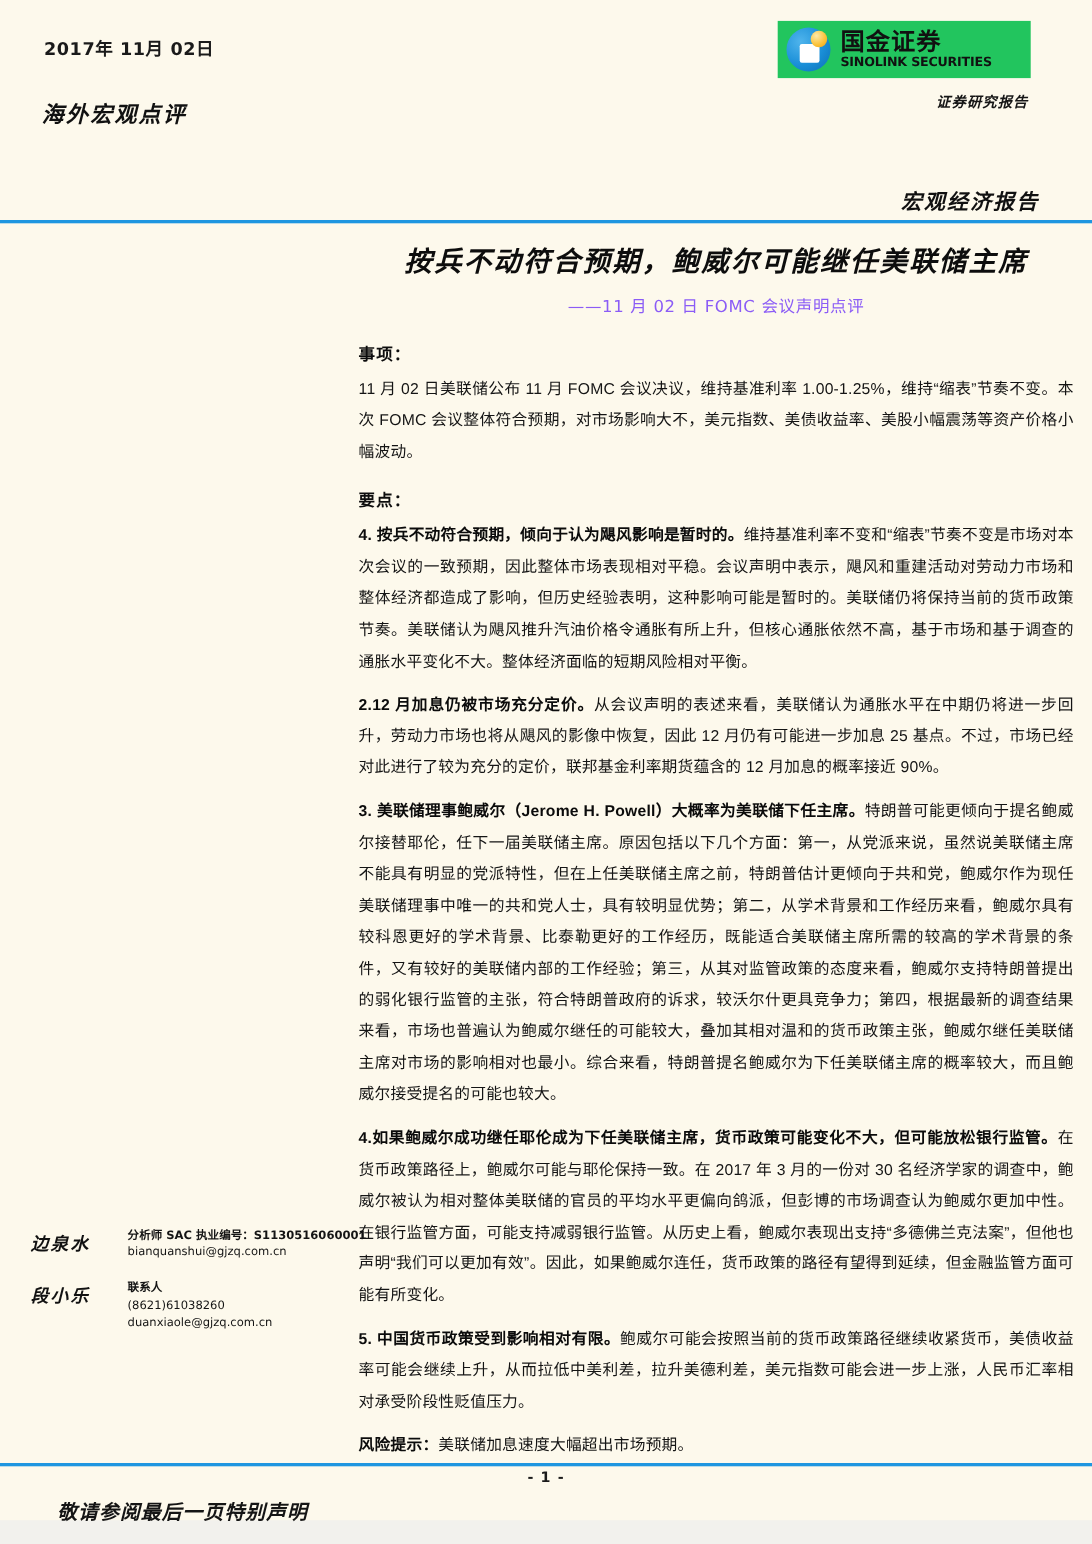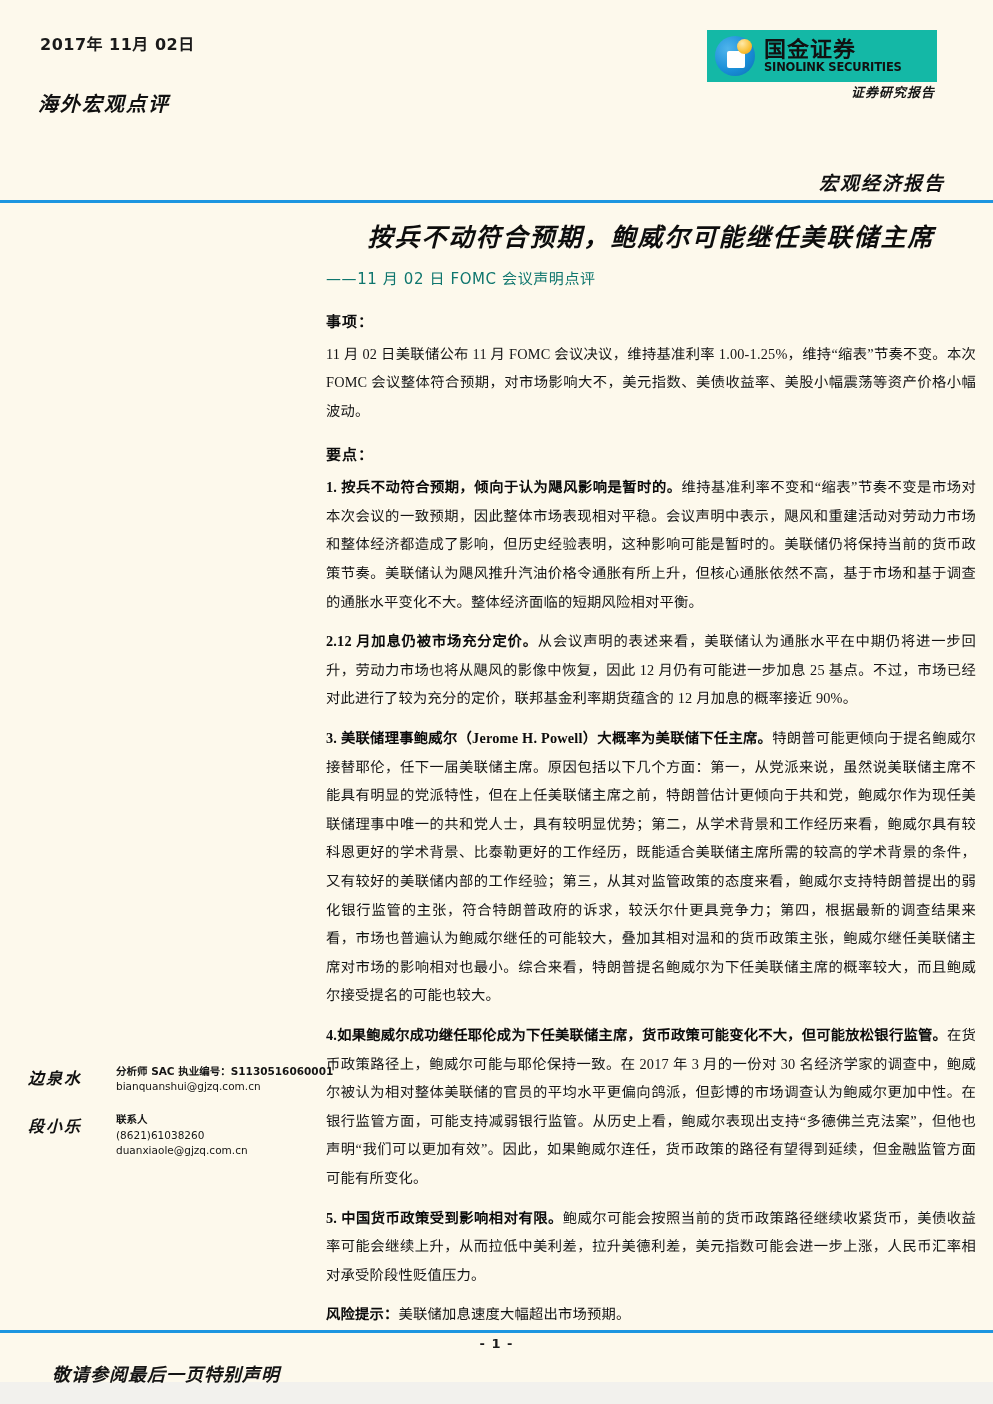--- a/index.html
+++ b/index.html
@@ -66,24 +66,24 @@
     font-style: italic;
     color: #111;
     letter-spacing: 2px;
     white-space: nowrap;
   }
 
   
   .logo-block {
     position: absolute;
     right: 56px;
-    top: 30px;
+    top: 19px;
     width: 230px;
     height: 52px;
-    background: #14b8a6;
+    background: #22c55e;
     display: flex;
     align-items: center;
     padding-left: 6px;
     box-sizing: border-box;
   }
   .logo-mark {
     position: relative;
     width: 44px;
     height: 44px;
     flex: 0 0 44px;
@@ -170,21 +170,21 @@
     top: 200px;
     width: 993px;
     height: 3px;
     background: #1e96e0;
   }
 
   
   .sidebar {
     position: absolute;
     left: 28px;
-    top: 1064px;
+    top: 1116px;
     width: 262px;
   }
   .analyst {
     display: flex;
     align-items: flex-start;
     margin-bottom: 18px;
   }
   .analyst-name {
     font-family: "DejaVu Serif", "Liberation Serif", serif;
     font-size: 16px;
@@ -224,34 +224,35 @@
     font-style: italic;
     color: #0d0d0d;
     text-align: center;
     letter-spacing: 2px;
     line-height: 1.3;
     margin: 0 0 12px 0;
   }
   .title-sub {
     font-family: "DejaVu Sans", "Liberation Sans", sans-serif;
     font-size: 15px;
-    color: #0f766e;
+    color: #8b5cf6;
+    text-align: center;
     letter-spacing: 0.6px;
     margin: 0 0 22px 0;
   }
   .section-label {
     font-family: "DejaVu Serif", "Liberation Serif", serif;
     font-size: 15px;
     font-weight: bold;
     color: #0d0d0d;
     letter-spacing: 1px;
     margin: 0 0 9px 0;
   }
   .para {
-    font-family: Liberation Serif, serif;
+    font-family: Liberation Sans, sans-serif;
     font-size: 14.3px;
     color: #141414;
     line-height: 2.0;
     text-align: justify;
     text-justify: inter-ideograph;
     margin: 0 0 11px 0;
     text-indent: 0;
     letter-spacing: 0.2px;
   }
   .para b {
@@ -343,21 +344,21 @@
   <div class="main">
     <h1 class="title-main">按兵不动符合预期，鲍威尔可能继任美联储主席</h1>
     <div class="title-sub">——11 月 02 日 FOMC 会议声明点评</div>
 
     <div class="section-label">事项：</div>
     <p class="para">11 月 02 日美联储公布 11 月 FOMC 会议决议，维持基准利率 1.00-1.25%，维持“缩表”节奏不变。本次 FOMC 会议整体符合预期，对市场影响大不，美元指数、美债收益率、美股小幅震荡等资产价格小幅波动。</p>
 
     <div class="spacer-sm"></div>
     <div class="section-label">要点：</div>
 
-    <p class="para"><b>1. 按兵不动符合预期，倾向于认为飓风影响是暂时的。</b><span>维持基准利率不变和“缩表”节奏不变是市场对本次会议的一致预期，因此整体市场表现相对平稳。会议声明中表示，飓风和重建活动对劳动力市场和整体经济都造成了影响，但历史经验表明，这种影响可能是暂时的。美联储仍将保持当前的货币政策节奏。美联储认为飓风推升汽油价格令通胀有所上升，但核心通胀依然不高，基于市场和基于调查的通胀水平变化不大。整体经济面临的短期风险相对平衡。</span></p>
+    <p class="para"><b>4. 按兵不动符合预期，倾向于认为飓风影响是暂时的。</b><span>维持基准利率不变和“缩表”节奏不变是市场对本次会议的一致预期，因此整体市场表现相对平稳。会议声明中表示，飓风和重建活动对劳动力市场和整体经济都造成了影响，但历史经验表明，这种影响可能是暂时的。美联储仍将保持当前的货币政策节奏。美联储认为飓风推升汽油价格令通胀有所上升，但核心通胀依然不高，基于市场和基于调查的通胀水平变化不大。整体经济面临的短期风险相对平衡。</span></p>
 
     <p class="para"><b>2.12 月加息仍被市场充分定价。</b><span>从会议声明的表述来看，美联储认为通胀水平在中期仍将进一步回升，劳动力市场也将从飓风的影像中恢复，因此 12 月仍有可能进一步加息 25 基点。不过，市场已经对此进行了较为充分的定价，联邦基金利率期货蕴含的 12 月加息的概率接近 90%。</span></p>
 
     <p class="para"><b>3. 美联储理事鲍威尔（Jerome H. Powell）大概率为美联储下任主席。</b><span>特朗普可能更倾向于提名鲍威尔接替耶伦，任下一届美联储主席。原因包括以下几个方面：第一，从党派来说，虽然说美联储主席不能具有明显的党派特性，但在上任美联储主席之前，特朗普估计更倾向于共和党，鲍威尔作为现任美联储理事中唯一的共和党人士，具有较明显优势；第二，从学术背景和工作经历来看，鲍威尔具有较科恩更好的学术背景、比泰勒更好的工作经历，既能适合美联储主席所需的较高的学术背景的条件，又有较好的美联储内部的工作经验；第三，从其对监管政策的态度来看，鲍威尔支持特朗普提出的弱化银行监管的主张，符合特朗普政府的诉求，较沃尔什更具竞争力；第四，根据最新的调查结果来看，市场也普遍认为鲍威尔继任的可能较大，叠加其相对温和的货币政策主张，鲍威尔继任美联储主席对市场的影响相对也最小。综合来看，特朗普提名鲍威尔为下任美联储主席的概率较大，而且鲍威尔接受提名的可能也较大。</span></p>
 
     <p class="para"><b>4.如果鲍威尔成功继任耶伦成为下任美联储主席，货币政策可能变化不大，但可能放松银行监管。</b><span>在货币政策路径上，鲍威尔可能与耶伦保持一致。在 2017 年 3 月的一份对 30 名经济学家的调查中，鲍威尔被认为相对整体美联储的官员的平均水平更偏向鸽派，但彭博的市场调查认为鲍威尔更加中性。在银行监管方面，可能支持减弱银行监管。从历史上看，鲍威尔表现出支持“多德佛兰克法案”，但他也声明“我们可以更加有效”。因此，如果鲍威尔连任，货币政策的路径有望得到延续，但金融监管方面可能有所变化。</span></p>
 
     <p class="para"><b>5. 中国货币政策受到影响相对有限。</b><span>鲍威尔可能会按照当前的货币政策路径继续收紧货币，美债收益率可能会继续上升，从而拉低中美利差，拉升美德利差，美元指数可能会进一步上涨，人民币汇率相对承受阶段性贬值压力。</span></p>
 
     <p class="para"><b>风险提示：</b><span>美联储加息速度大幅超出市场预期。</span></p>

